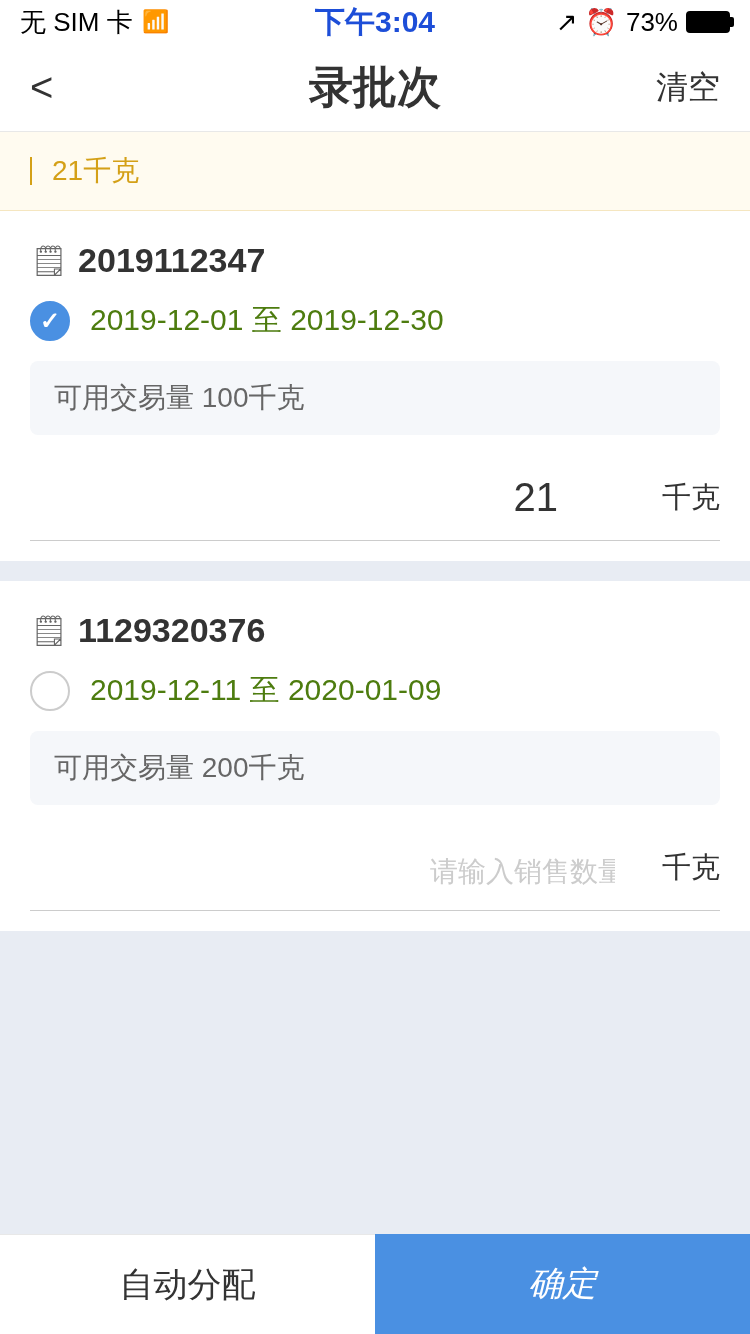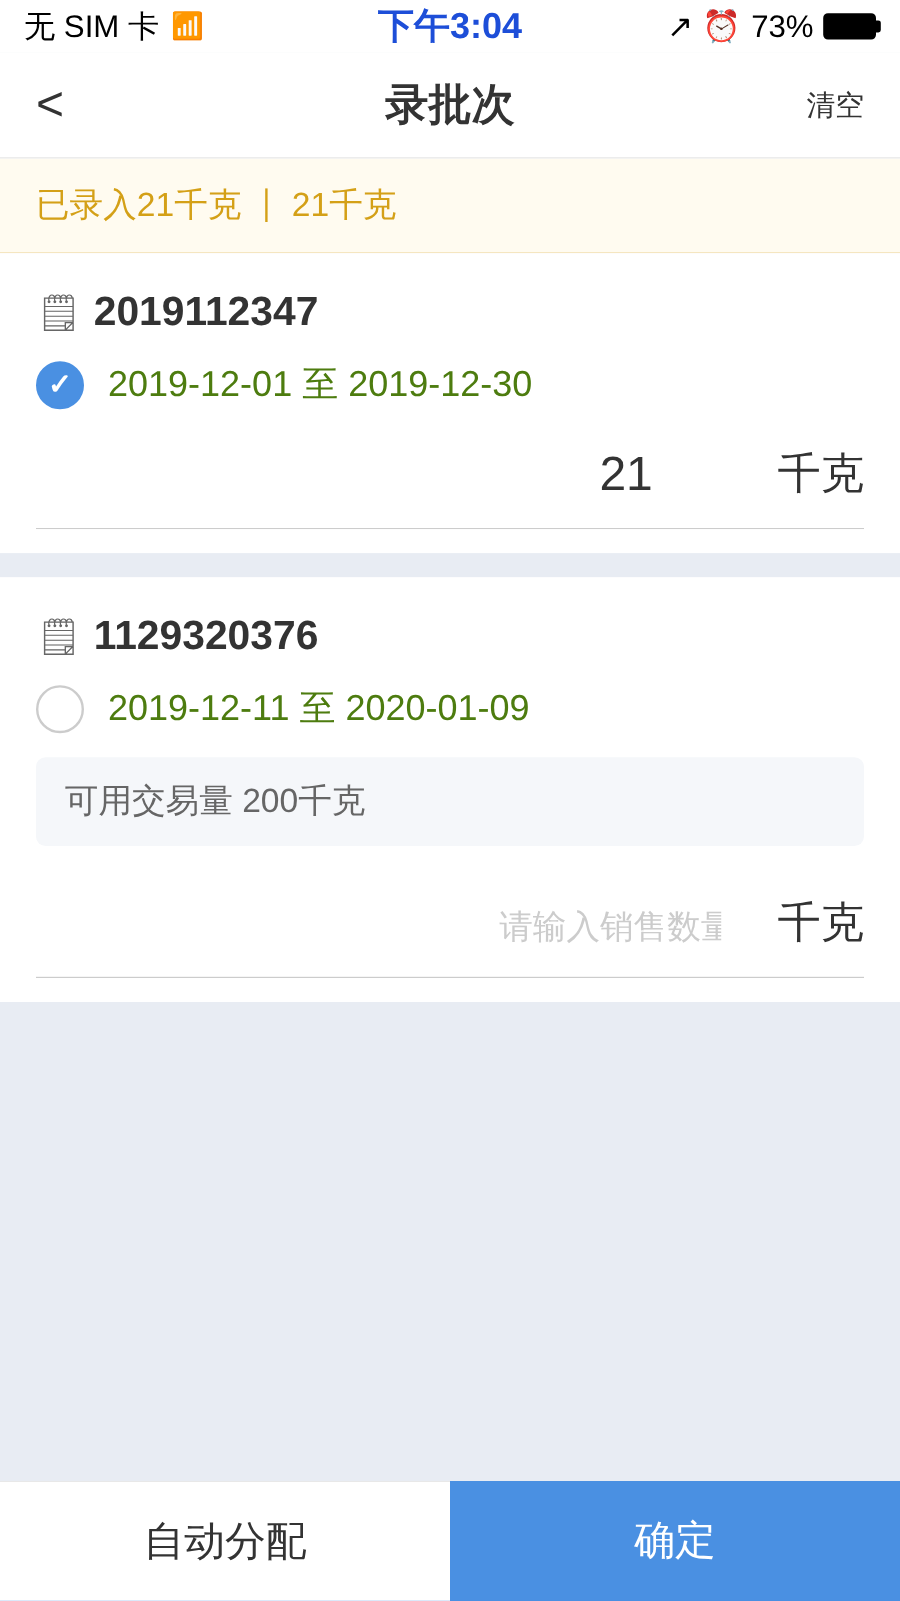--- a/index.html
+++ b/index.html
@@ -77,29 +77,29 @@
       justify-content: space-between;
       padding: 0 30px;
       border-bottom: 1px solid #e8e8e8;
     }
     .nav-back {
       font-size: 40px;
       color: #333;
       cursor: pointer;
     }
     .nav-title {
-      font-size: 36px;
+      font-size: 44px;
       font-weight: 600;
       color: #333;
       position: absolute;
       left: 50%;
       transform: translateX(-50%);
     }
     .nav-action {
-      font-size: 24px;
+      font-size: 32px;
       color: #333;
       cursor: pointer;
     }
 
     
     .info-banner {
       width: 750px;
       background: #fffbf0;
       padding: 20px 30px;
       display: flex;
@@ -201,21 +201,21 @@
     .qty-input::placeholder {
       color: #ccc;
       font-size: 28px;
     }
     .qty-value {
       font-size: 40px;
       color: #333;
       font-weight: 500;
     }
     .qty-unit {
-      font-size: 36px;
+      font-size: 29px;
       color: #333;
     }
     .input-underline {
       height: 1px;
       background: #ccc;
       margin: 0 30px;
     }
 
     
     .section-separator {
@@ -253,20 +253,21 @@
     }
     .footer-confirm {
       flex: 1;
       background: #4a90e2;
       display: flex;
       align-items: center;
       justify-content: center;
       font-size: 34px;
       color: #fff;
       cursor: pointer;
+      font-style: italic;
     }
 
     .relative { position: relative; }
   </style>
 </head>
 <body>
 
 <div class="status-bar relative">
   <div class="status-left">
     <span>无 SIM 卡</span>
@@ -281,34 +282,34 @@
   </div>
 </div>
 
 <div class="nav-bar relative">
   <span class="nav-back">&lt;</span>
   <span class="nav-title">录批次</span>
   <span class="nav-action">清空</span>
 </div>
 
 <div class="info-banner">
-  <span class="info-item">已录入21千克</span>
   <div class="info-divider"></div>
   <span class="info-item">21千克</span>
 </div>
 
 <div class="batch-card">
   <div class="batch-header">
     <span class="batch-icon">🗒</span>
     <span class="batch-number">2019112347</span>
   </div>
   <div class="batch-row">
     <div class="radio-btn selected"></div>
     <span class="batch-date">2019-12-01 至 2019-12-30</span>
   </div>
+  <div class="available-qty">可用交易量 100千克</div>
 
   <div class="input-row">
     <span class="qty-value">21</span>
     <span style="width:40px;"></span>
     <span class="qty-unit">千克</span>
   </div>
   <div class="input-underline"></div>
   <div style="height:20px; background:#fff;"></div>
 </div>
 

